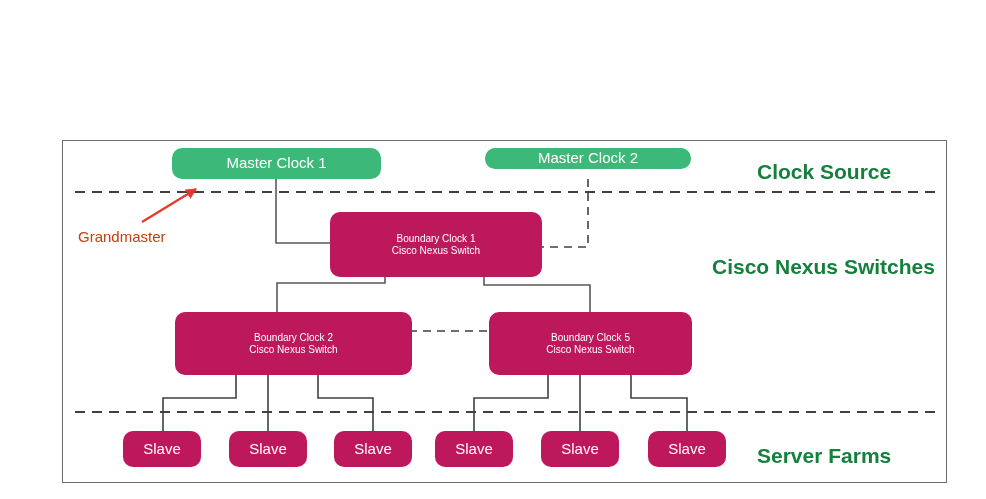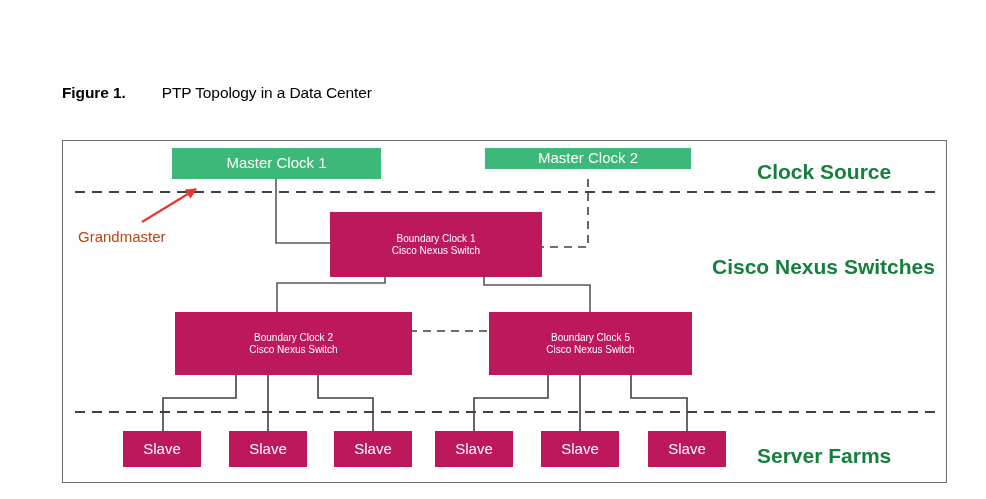--- a/index.html
+++ b/index.html
@@ -72,20 +72,21 @@
     position: absolute;
     box-sizing: border-box;
     display: flex;
     flex-direction: column;
     align-items: center;
     justify-content: center;
     color: #ffffff;
     text-align: center;
     line-height: 1.12;
     white-space: nowrap;
+    border-radius: 10px;
   }
   .node-green {
     background: #3cb878;
     font-size: 15px;
   }
   .node-blue {
     background: #be185d;
     font-size: 10px;
   }
   .node-slave {
@@ -111,24 +112,20 @@
     font-size: 15px;
     color: #c2410c;
     white-space: nowrap;
   }
 </style>
 </head>
 <body>
 
 <div id="root">
 
-  <div class="caption">
-    <span class="caption-label">Figure 1.</span>
-    <span class="caption-title">PTP Topology in a Data Center</span>
-  </div>
 
   <div class="figure-frame"></div>
 
   <svg class="wires" viewBox="0 0 986 499" xmlns="http://www.w3.org/2000/svg">
     <defs>
       <marker id="redarrow" viewBox="0 0 10 10" refX="9" refY="5" markerWidth="5" markerHeight="5" orient="auto-start-reverse">
         <path d="M 0 0 L 10 5 L 0 10 z" fill="#e8372c"></path>
       </marker>
     </defs>
 

